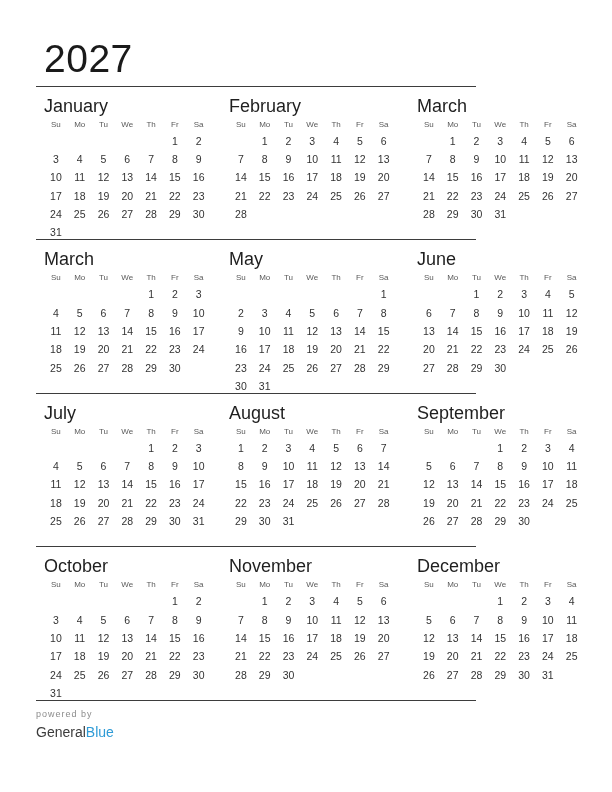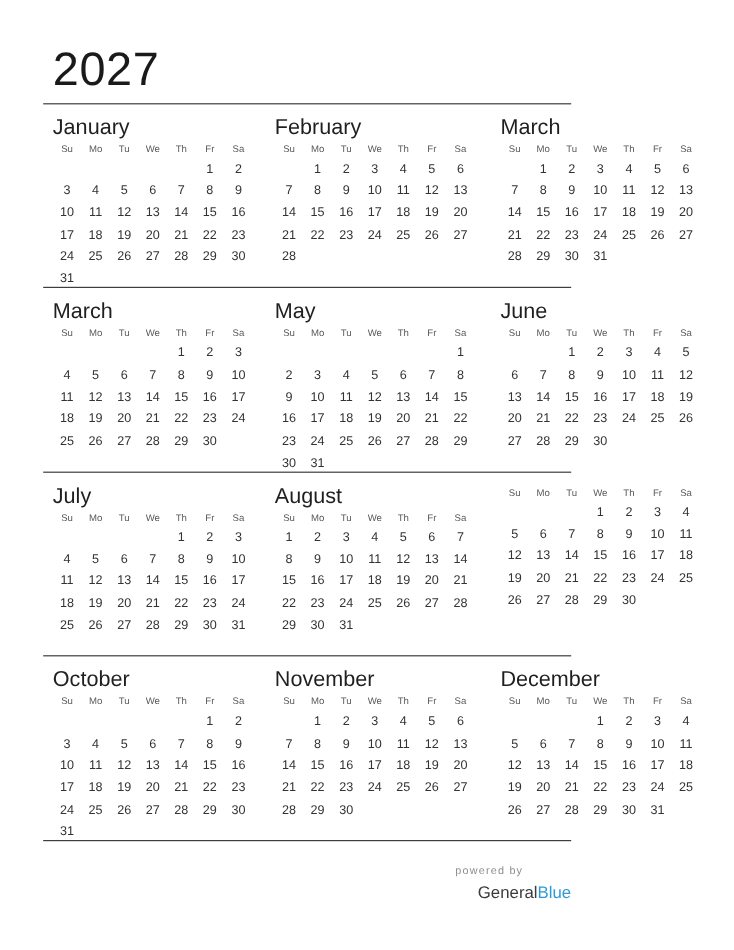--- a/index.html
+++ b/index.html
@@ -52,21 +52,21 @@
     grid-template-columns: repeat(7, 23.8px);
     grid-auto-rows: 18.3px;
   }
   .day-cell {
     font-size: 10.5px;
     color: #333333;
     text-align: center;
     line-height: 18.3px;
   }
 
-  .footer { text-align: right; margin-top: 18px; }
+  .footer { text-align: left; margin-top: 7px; }
   .powered-by {
     font-size: 9px;
     color: #8c8c8c;
     letter-spacing: 1px;
     padding-right: 40px;
     line-height: 12px;
   }
   .brand { font-size: 14px; line-height: 24px; letter-spacing: 0; }
   .brand-dark { color: #3b3b3b; }
   .brand-accent { color: #2e9bd6; }
@@ -526,20 +526,21 @@
             <div class="day-cell"></div>
             <div class="day-cell"></div>
             <div class="day-cell"></div>
             <div class="day-cell"></div>
             <div class="day-cell"></div>
             <div class="day-cell"></div>
             <div class="day-cell"></div>
           </div>
         </div>
         <div class="month">
+          <div class="month-name">September</div>
           <div class="weekdays">
             <span>Su</span>
             <span>Mo</span>
             <span>Tu</span>
             <span>We</span>
             <span>Th</span>
             <span>Fr</span>
             <span>Sa</span>
           </div>
           <div class="days">

